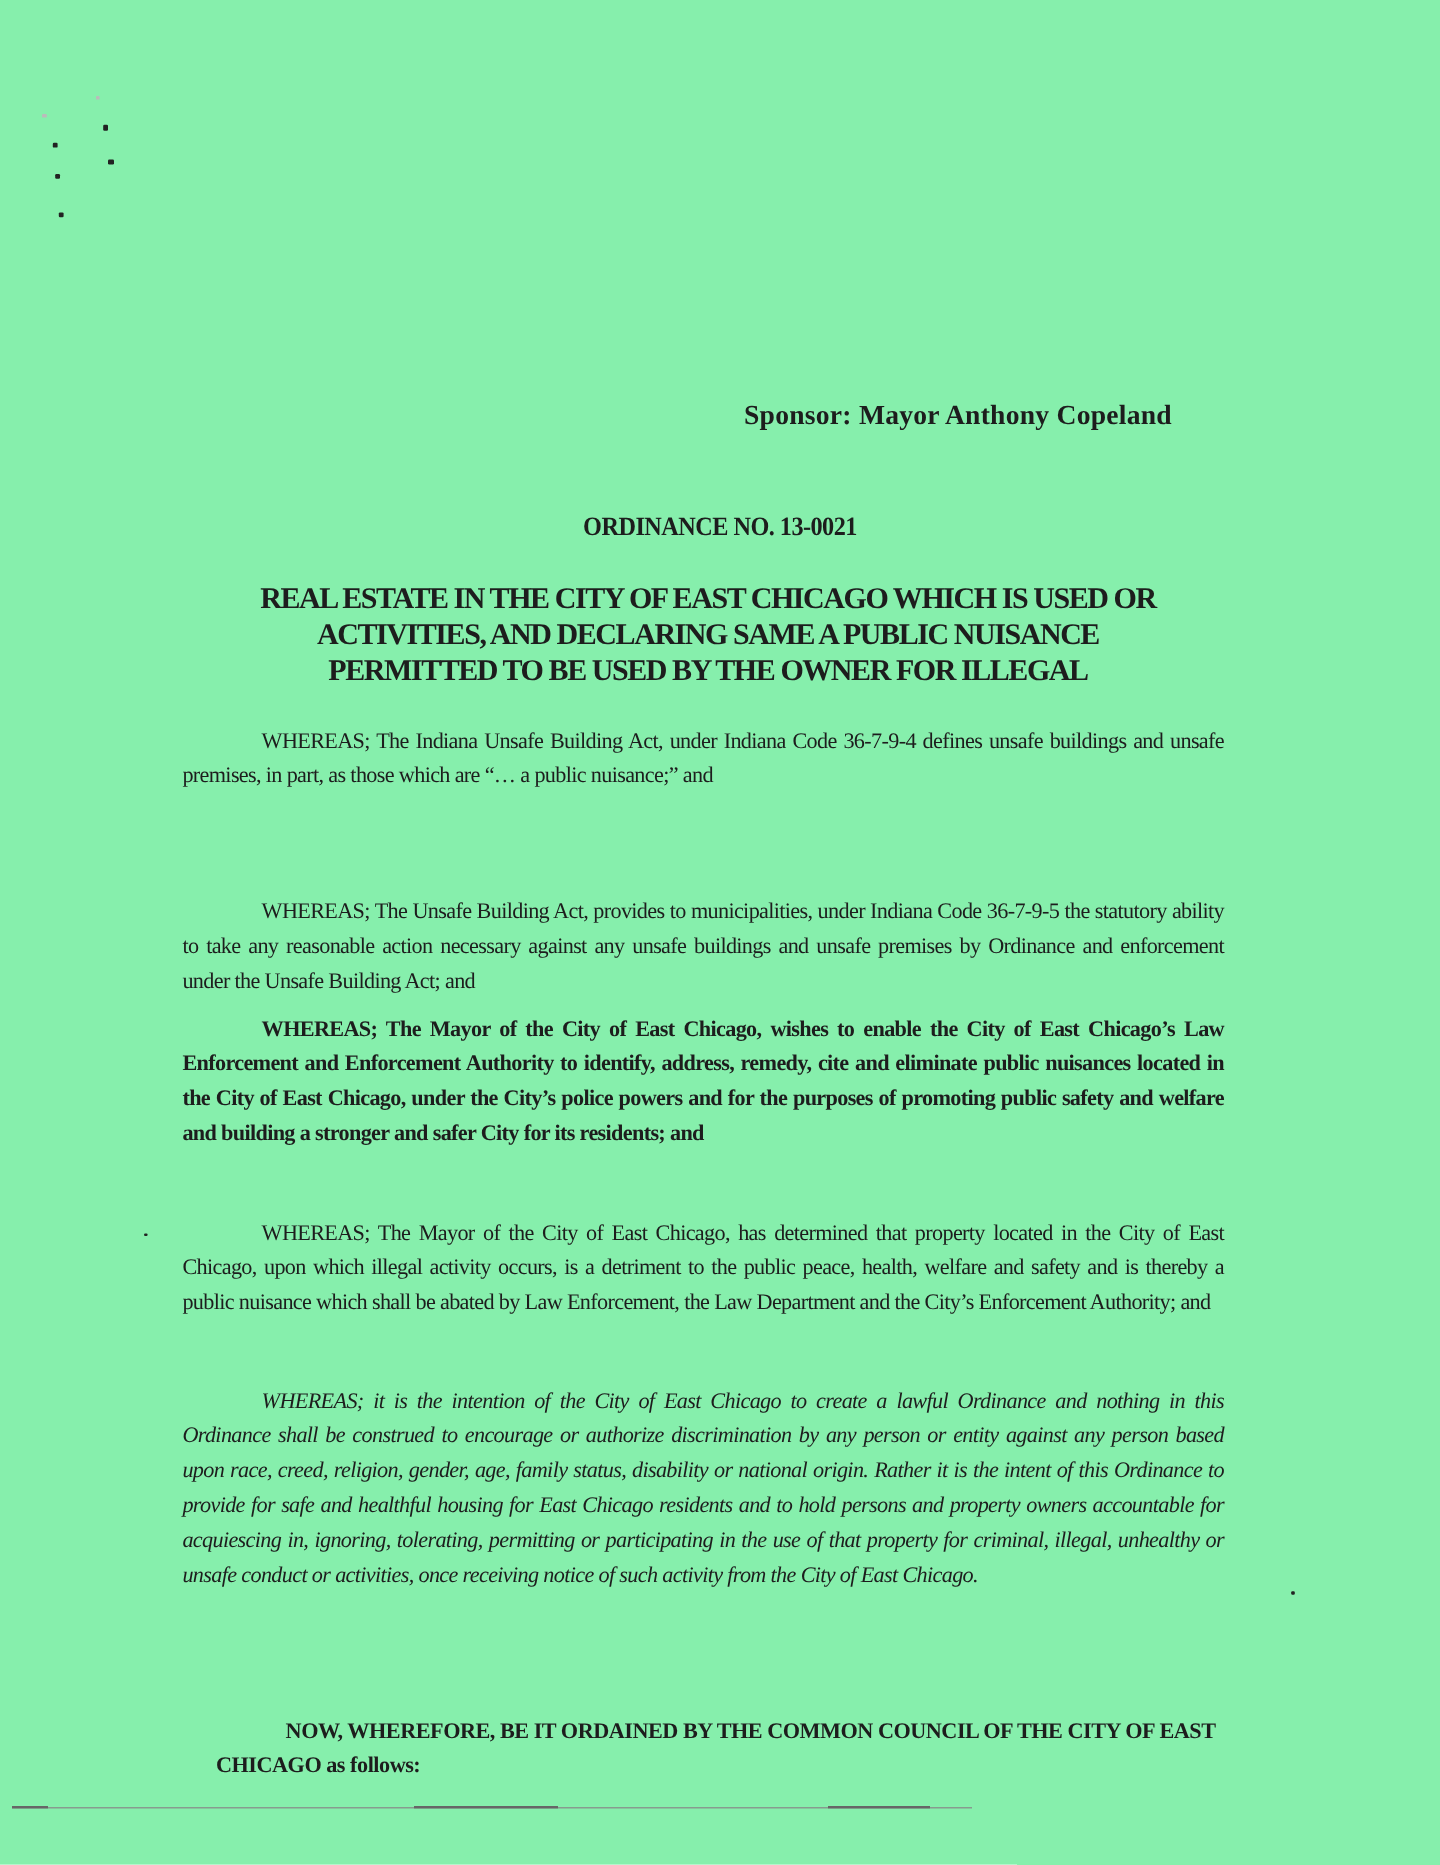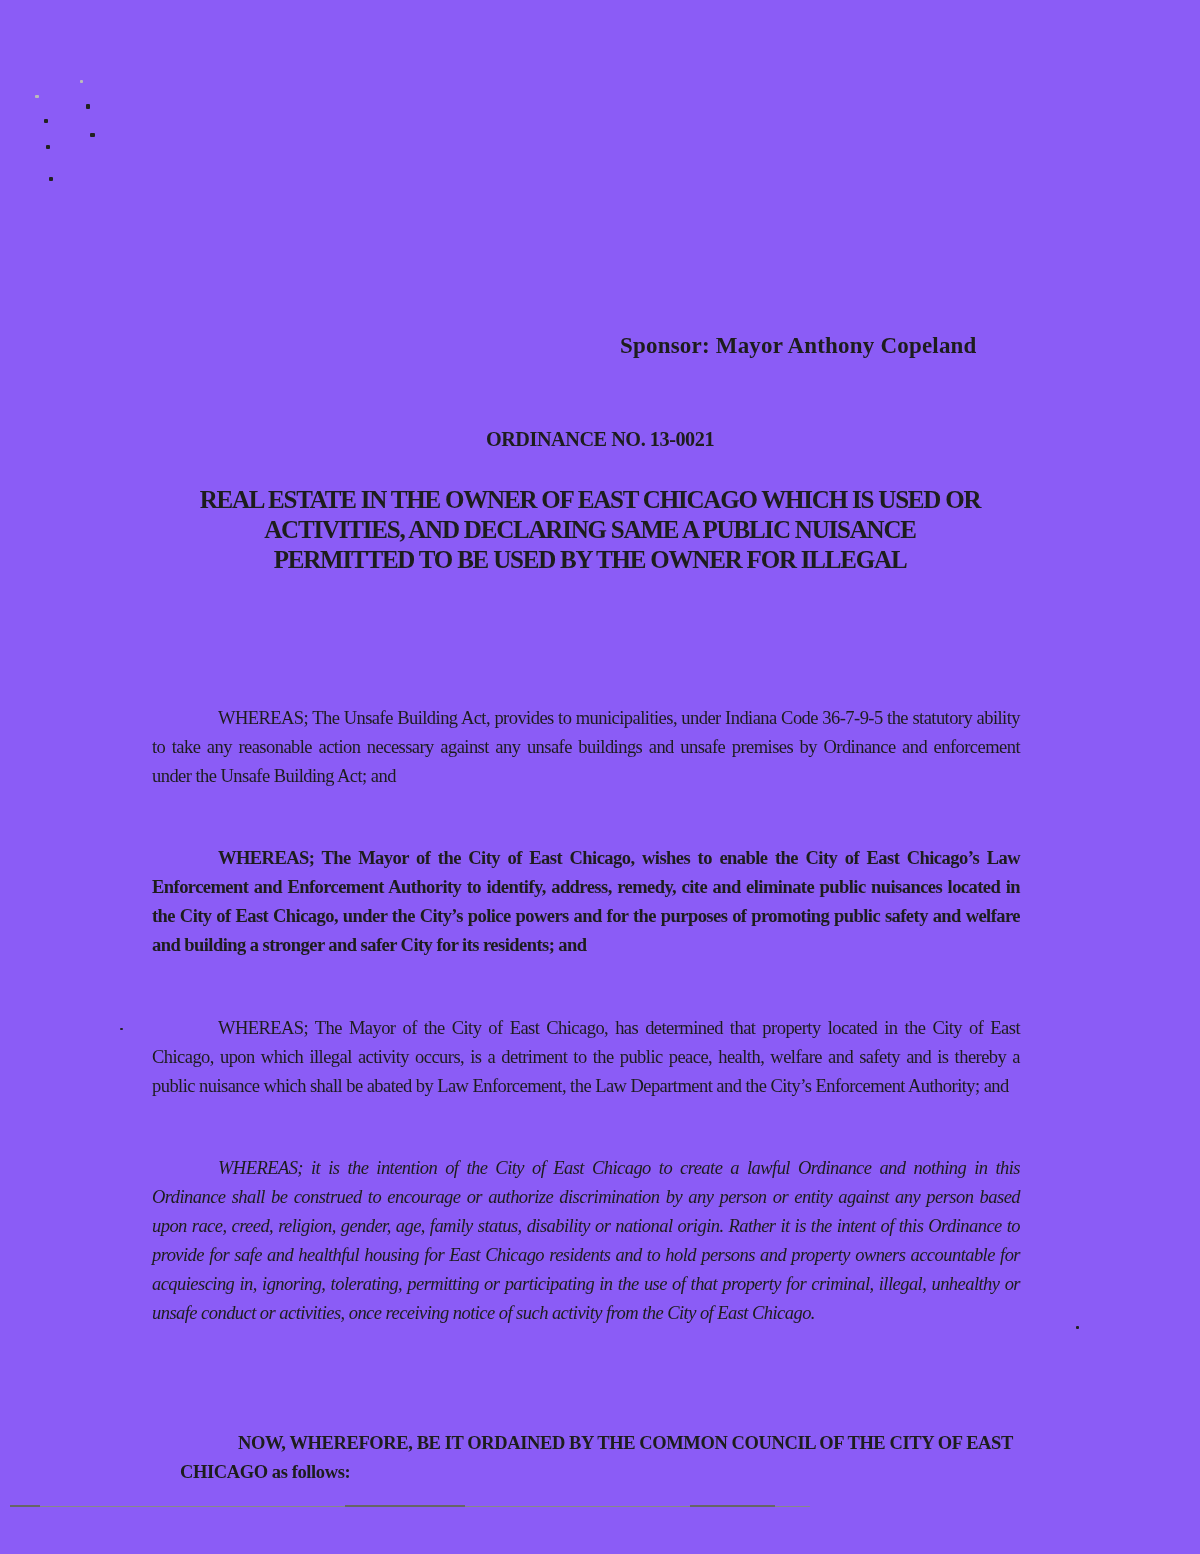--- a/index.html
+++ b/index.html
@@ -1,27 +1,27 @@
 <!DOCTYPE html>
 <html><head>
 <meta charset="utf-8">
 <style>
   html, body { margin: 0; padding: 0; background: #ffffff; }
   body { width: 1200px; height: 1554px; position: relative; overflow: hidden; font-family: "Liberation Serif", "DejaVu Serif", serif; color: #1d1d1d; }
-  .page { position: absolute; inset: 0; background: #8b5cf6; }
+  .page { position: absolute; inset: 0; background: #86efac; }
   .speck { position: absolute; background: #222; border-radius: 1px; }
   .speck.grey { background: #bbb; }
   .sponsor { position: absolute; top: 333px; left: 620px; font-weight: bold; font-size: 23px; letter-spacing: 0.2px; white-space: nowrap; }
   .ord-no { position: absolute; top: 426px; left: 0; width: 1200px; text-align: center; font-weight: bold; font-size: 22px; letter-spacing: -0.5px; transform: scaleX(0.92); }
   .title { position: absolute; top: 485px; left: 140px; width: 900px; text-align: center; font-weight: bold; font-size: 25px; line-height: 30px; letter-spacing: -1.2px; }
   .title div { white-space: nowrap; }
   .para { position: absolute; left: 152px; width: 868px; font-size: 18.5px; line-height: 29px; text-align: justify; letter-spacing: -0.55px; }
   .para .indent { display: inline-block; width: 66px; }
   .p1 { top: 604px; }
-  .p2 { top: 704px; }
+  .p2 { top: 746px; }
   .p3 { top: 844px; font-weight: bold; }
   .p4 { top: 1014px; }
   .p5 { top: 1154px; font-style: italic; }
   .now { position: absolute; top: 1429px; left: 152px; width: 868px; font-weight: bold; font-size: 18.5px; line-height: 29px; letter-spacing: -0.4px; margin-left: 28px; }
   .now .indent { display: inline-block; width: 58px; }
   .rule { position: absolute; top: 1506px; left: 10px; width: 800px; height: 1px; background: #888; }
   .rule.seg { top: 1505px; height: 2px; background: #666; }
 </style>
 </head>
 <body>
@@ -36,25 +36,26 @@
   <span class="speck" style="left:90px;top:133px;width:5px;height:4px;"></span>
   <span class="speck" style="left:49px;top:177px;width:4px;height:4px;"></span>
   <span class="speck" style="left:1076px;top:1326px;width:3px;height:3px;"></span>
   <span class="speck" style="left:120px;top:1028px;width:3px;height:2px;"></span>
 
   <div class="sponsor">Sponsor:  Mayor Anthony Copeland</div>
 
   <div class="ord-no">ORDINANCE NO. 13-0021</div>
 
   <div class="title">
-    <div>REAL ESTATE IN THE OWNER OF EAST CHICAGO WHICH IS USED OR</div>
+    <div>REAL ESTATE IN THE CITY OF EAST CHICAGO WHICH IS USED OR</div>
     <div>ACTIVITIES, AND DECLARING SAME A PUBLIC NUISANCE</div>
     <div>PERMITTED TO BE USED BY THE OWNER FOR ILLEGAL</div>
   </div>
 
+  <div class="para p1"><span class="indent"></span><span>WHEREAS; The Indiana Unsafe Building Act, under Indiana Code 36-7-9-4 defines unsafe buildings and unsafe premises, in part, as those which are “… a public nuisance;” and</span></div>
   <div class="para p2"><span class="indent"></span><span>WHEREAS; The Unsafe Building Act, provides to municipalities, under Indiana Code 36-7-9-5 the statutory ability to take any reasonable action necessary against any unsafe buildings and unsafe premises by Ordinance and enforcement under the Unsafe Building Act; and</span></div>
   <div class="para p3"><span class="indent"></span><span>WHEREAS; The Mayor of the City of East Chicago, wishes to enable the City of East Chicago’s Law Enforcement and Enforcement Authority to identify, address, remedy, cite and eliminate public nuisances located in the City of East Chicago, under the City’s police powers and for the purposes of promoting public safety and welfare and building a stronger and safer City for its residents; and</span></div>
   <div class="para p4"><span class="indent"></span><span>WHEREAS; The Mayor of the City of East Chicago, has determined that property located in the City of East Chicago, upon which illegal activity occurs, is a detriment to the public peace, health, welfare and safety and is thereby a public nuisance which shall be abated by Law Enforcement, the Law Department and the City’s Enforcement Authority; and</span></div>
   <div class="para p5"><span class="indent"></span><span>WHEREAS; it is the intention of the City of East Chicago to create a lawful Ordinance and nothing in this Ordinance shall be construed to encourage or authorize discrimination by any person or entity against any person based upon race, creed, religion, gender, age, family status, disability or national origin.  Rather it is the intent of this Ordinance to provide for safe and healthful housing for East Chicago residents and to hold persons and property owners accountable for acquiescing in, ignoring, tolerating, permitting or participating in the use of that property for criminal, illegal, unhealthy or unsafe conduct or activities, once receiving notice of such activity from the City of East Chicago.</span></div>
 
   <div class="now"><span class="indent"></span><span>NOW, WHEREFORE, BE IT ORDAINED BY THE COMMON COUNCIL OF THE CITY OF EAST CHICAGO as follows:</span></div>
 
   <div class="rule"></div>
   <div class="rule seg" style="left:10px;width:30px;"></div>
   <div class="rule seg" style="left:345px;width:120px;"></div>

